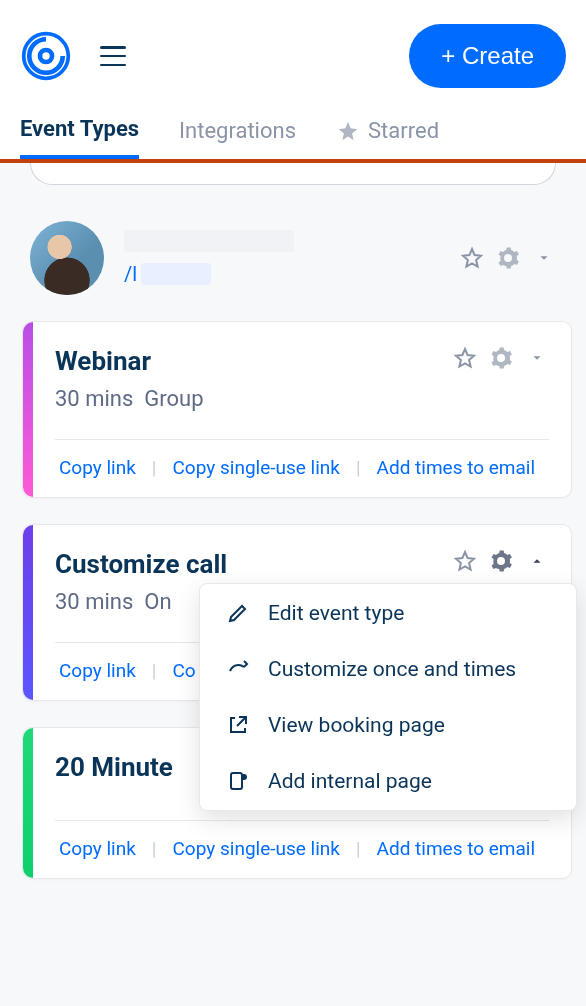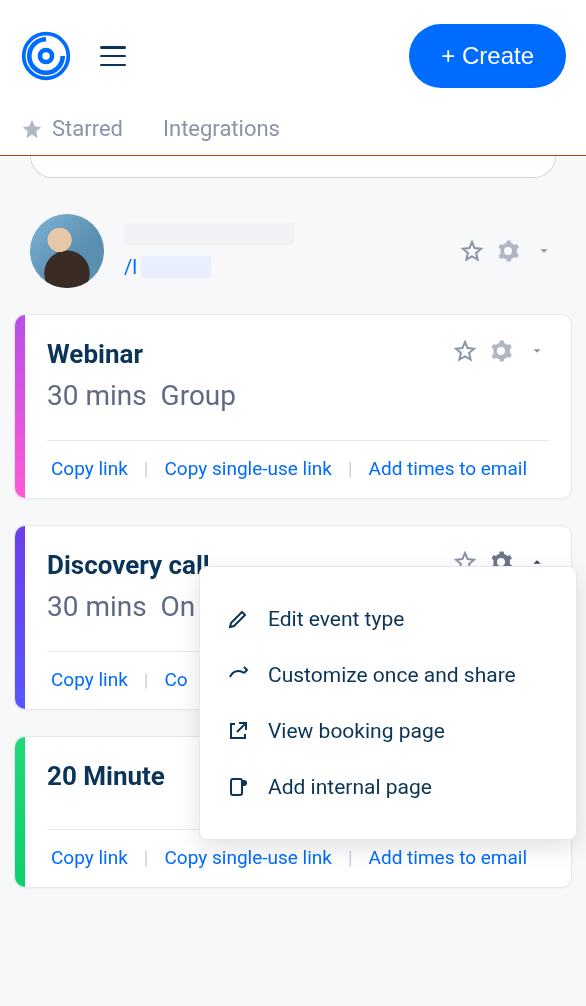--- a/index.html
+++ b/index.html
@@ -6,21 +6,21 @@
   body {
     font-family: -apple-system, BlinkMacSystemFont, "Segoe UI", Roboto, sans-serif;
     background: #f7f8fa;
     width: 586px;
     height: 1006px;
     overflow: hidden;
     color: #0b3558;
   }
   .header {
     background: #fff;
-    border-bottom: 1px solid #c2410c;
+    border-bottom: 4px solid #c2410c;
     padding: 24px 20px 0 20px;
   }
   .header-top {
     display: flex;
     align-items: center;
     justify-content: space-between;
     margin-bottom: 28px;
   }
   .header-left { display: flex; align-items: center; gap: 28px; }
   .logo {
@@ -93,48 +93,48 @@
   .user-info .placeholder-line {
     width: 170px; height: 22px; background: #f0f2f5; border-radius: 3px; margin-bottom: 10px;
   }
   .user-link { color:#006bff; font-size:20px; display:flex; align-items:center; gap:4px;}
   .user-link .placeholder-line { width: 70px; height:22px; background:#e9efff; margin:0;}
   .icon-row { display:flex; align-items:center; gap: 12px;}
   .card {
     background: #fff;
     border: 1px solid #e6e8ec;
     border-radius: 10px;
-    margin: 0 0 26px 0;
+    margin: 0 0 26px 8px;
     position: relative;
     overflow: visible;
     box-shadow: 0 1px 3px rgba(0,0,0,0.03);
   }
   .card-stripe {
     position: absolute; left:0; top:0; bottom:0; width:10px;
     border-radius: 10px 0 0 10px;
   }
   .card-body { padding: 24px 22px 18px 32px;}
   .card-header { display:flex; justify-content:space-between; align-items:flex-start;}
   .card-title { font-size: 26px; font-weight: 700; color:#0b3558; margin-bottom: 10px;}
-  .card-meta { font-size: 28px; color: #5f6b85;}
+  .card-meta { font-size: 22px; color: #5f6b85;}
   .divider-h { height:1px; background:#e6e8ec; margin: 28px 0 16px 0;}
   .actions { display:flex; align-items:center; gap: 0; font-size: 19px;}
   .action-link { color:#006bff; cursor:pointer; padding: 0 4px;}
   .action-sep { color:#c8cedb; margin: 0 12px;}
   
   .dropdown {
     position: absolute;
-    top: 40px; right: -6px;
+    top: 58px; right: -6px;
     width: 378px;
     background: #fff;
     border: 1px solid #e6e8ec;
     border-radius: 8px;
     box-shadow: 0 8px 24px rgba(0,0,0,0.12);
     z-index: 50;
-    padding: 24px 0;
+    padding: 1px 0;
   }
   .dropdown-item {
     display:flex; align-items:center; gap: 18px;
     padding: 16px 26px;
     font-size: 21px;
     color:#0b3558;
     cursor:pointer;
   }
   .ic { width:24px; height:24px; flex-shrink:0; display:flex; align-items:center; justify-content:center;}
   svg { display:block; }
@@ -155,29 +155,30 @@
       </div>
       <div class="hamburger">
         <div></div>
           <div></div>
           <div></div>
       </div>
     </div>
     <button class="create-btn">+ Create</button>
   </div>
   <div class="tabs">
+    <div class="tab active">Event Types</div>
+    <div class="tab">Integrations</div>
     <div class="tab">
       <span class="ic">
         <svg width="22" height="22" viewBox="0 0 24 24" fill="#b0b7c3">
             <path d="M12 2l2.9 6.9L22 10l-5.5 4.8L18.2 22 12 18.1 5.8 22l1.7-7.2L2 10l7.1-1.1z"></path>
           </svg>
       </span>
       <span>Starred</span>
     </div>
-    <div class="tab">Integrations</div>
   </div>
 </div>
 
 <div class="main">
   <div class="search-remnant"></div>
 
   <div class="user-row">
     <div class="user-left">
       <div class="avatar"></div>
       <div class="user-info">
@@ -244,21 +245,21 @@
         <span class="action-link">Add times to email</span>
       </div>
     </div>
   </div>
 
   <div class="card" style="position:relative;">
     <div class="card-stripe" style="background:linear-gradient(180deg,#6d3fe8,#5a56ff)"></div>
     <div class="card-body">
       <div class="card-header">
         <div>
-          <div class="card-title">Discovery call</div>
+          <div class="card-title">Customize call</div>
           <div class="card-meta">
             <span>30 mins</span>&nbsp;&nbsp;<span>On</span>
           </div>
         </div>
         <div class="icon-row">
           <span class="ic">
               <svg width="26" height="26" viewBox="0 0 24 24" fill="none" stroke="#8a94a6" stroke-width="2">
                 <path d="M12 3l2.6 6.1 6.4.6-4.9 4.4 1.5 6.4L12 17.4 6.4 20.5l1.5-6.4L3 9.7l6.4-.6z"></path>
               </svg>
             </span>
@@ -290,21 +291,21 @@
             </svg>
           </span>
         <span>Edit event type</span>
       </div>
       <div class="dropdown-item">
         <span class="ic">
             <svg width="24" height="24" viewBox="0 0 24 24" fill="none" stroke="#0b3558" stroke-width="2">
               <path d="M4 14c3-7 10-7 14-4M18 10l3-3-3-3"></path>
             </svg>
           </span>
-        <span>Customize once and share</span>
+        <span>Customize once and times</span>
       </div>
       <div class="dropdown-item">
         <span class="ic">
             <svg width="24" height="24" viewBox="0 0 24 24" fill="none" stroke="#0b3558" stroke-width="2">
               <path d="M9 5H5v14h14v-4M13 4h7v7M20 4l-9 9"></path>
             </svg>
           </span>
         <span>View booking page</span>
       </div>
       <div class="dropdown-item">

